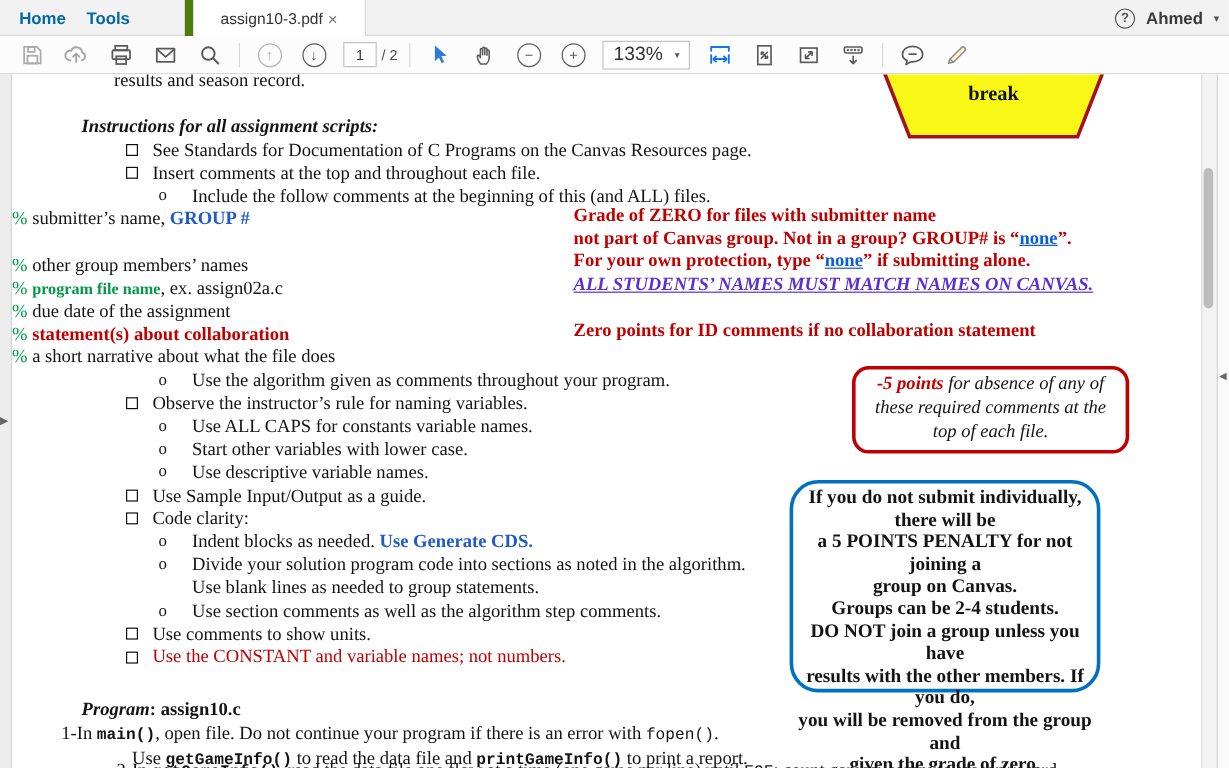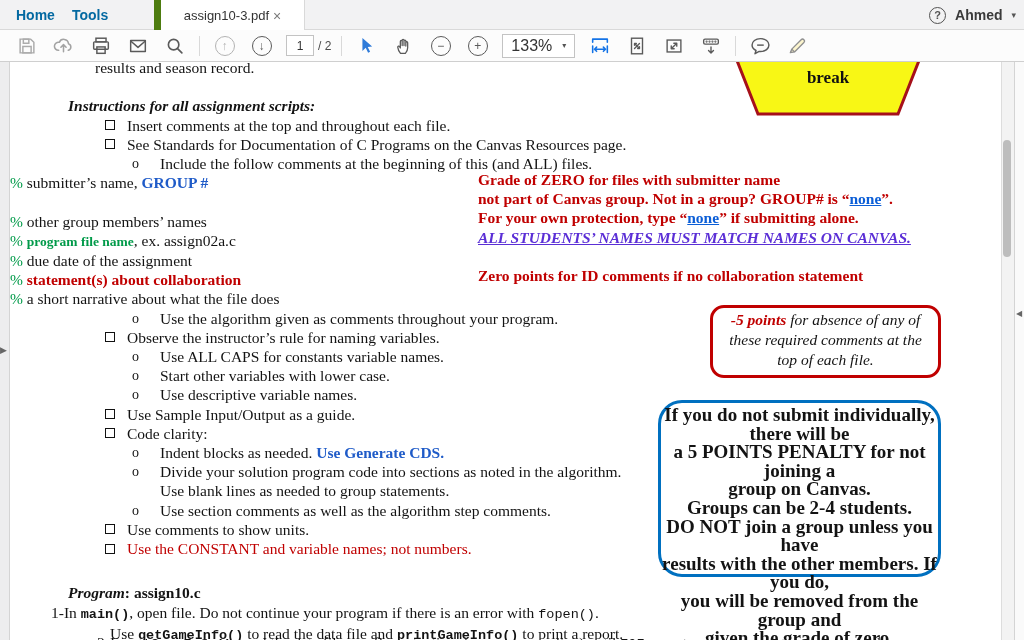--- a/index.html
+++ b/index.html
@@ -86,23 +86,23 @@
   .s-mb { font-family:"Liberation Mono",monospace; font-weight:bold; font-size:13.5px; }
   .s-lk { color:#0B5ED7; font-weight:bold; text-decoration:underline; }
   .s-pu { color:#5B2FD6; font-weight:bold; font-style:italic; text-decoration:underline; }
 
   .rcol { position:absolute; left:468px; top:108px; width:475px; }
   .rline { min-height:19.2px; line-height:19.2px; white-space:nowrap; }
 
   .redbox { position:absolute; left:700px; top:243px; width:231px; height:73px;
             border:3px solid #C00000; border-radius:14px; text-align:center;
             font-style:italic; padding-top:2px; line-height:20px; }
-  .bluebox { position:absolute; left:648px; top:338px; width:283px; height:177px;
+  .bluebox { position:absolute; left:648px; top:338px; width:259px; height:177px;
              border:3px solid #0070C0; border-radius:24px; text-align:center;
-             font-weight:bold; font-size:19px; padding-top:3px; line-height:18.6px; }
+             font-weight:bold; font-size:16px; padding-top:3px; line-height:18.6px; }
   .bx-line { min-height:inherit; }
 
   .hexwrap { position:absolute; left:722px; top:0; width:192px; height:54px; }
   .hex-label { position:absolute; left:0; top:6px; width:192px; text-align:center;
                font-weight:bold; font-size:17px; color:#111; }
   .clip-line { position:absolute; left:87px; top:571px; width:880px; height:7px;
                overflow:hidden; line-height:19.2px; white-space:nowrap; }
 
   svg { display:block; }
 </style>
@@ -237,22 +237,22 @@
       <svg width="192" height="60" style="position:absolute; top:-6px; left:0;">
         <polygon points="4,2 188,2 166,58 26,58" fill="#F8F715" stroke="#A6101A" stroke-width="3"></polygon>
       </svg>
       <div class="hex-label">break</div>
     </div>
 
     <div class="flow">
         <div class="dline ind-res"><span>results and season record.</span></div>
         <div class="dline ind-res"></div>
         <div class="dline ind-h"><span class="s-bi">Instructions for all assignment scripts:</span></div>
+        <div class="dline ind-c1"><span class="chk"></span><span>See Standards for Documentation of C Programs on the Canvas Resources page.</span></div>
         <div class="dline ind-c1"><span class="chk"></span><span>Insert comments at the top and throughout each file.</span></div>
-        <div class="dline ind-c1"><span class="chk"></span><span>See Standards for Documentation of C Programs on the Canvas Resources page.</span></div>
         <div class="dline ind-c2"><span class="obul">o</span><span>Include the follow comments at the beginning of this (and ALL) files.</span></div>
         <div class="dline ind-c3"><span class="s-g">% </span><span>submitter’s name, </span><span class="s-bb">GROUP #</span></div>
         <div class="dline ind-c3"></div>
         <div class="dline ind-c3"><span class="s-g">% </span><span>other group members’ names</span></div>
         <div class="dline ind-c3"><span class="s-g">% </span><span class="s-gmb">program file name</span><span>, ex. assign02a.c</span></div>
         <div class="dline ind-c3"><span class="s-g">% </span><span>due date of the assignment</span></div>
         <div class="dline ind-c3"><span class="s-g">% </span><span class="s-rb"> statement(s) about collaboration</span></div>
         <div class="dline ind-c3"><span class="s-g">% </span><span>a short narrative about what the file does</span></div>
         <div class="dline ind-c2"><span class="obul">o</span><span>Use the algorithm given as comments throughout your program.</span></div>
         <div class="dline ind-c1"><span class="chk"></span><span>Observe the instructor’s rule for naming variables.</span></div>

